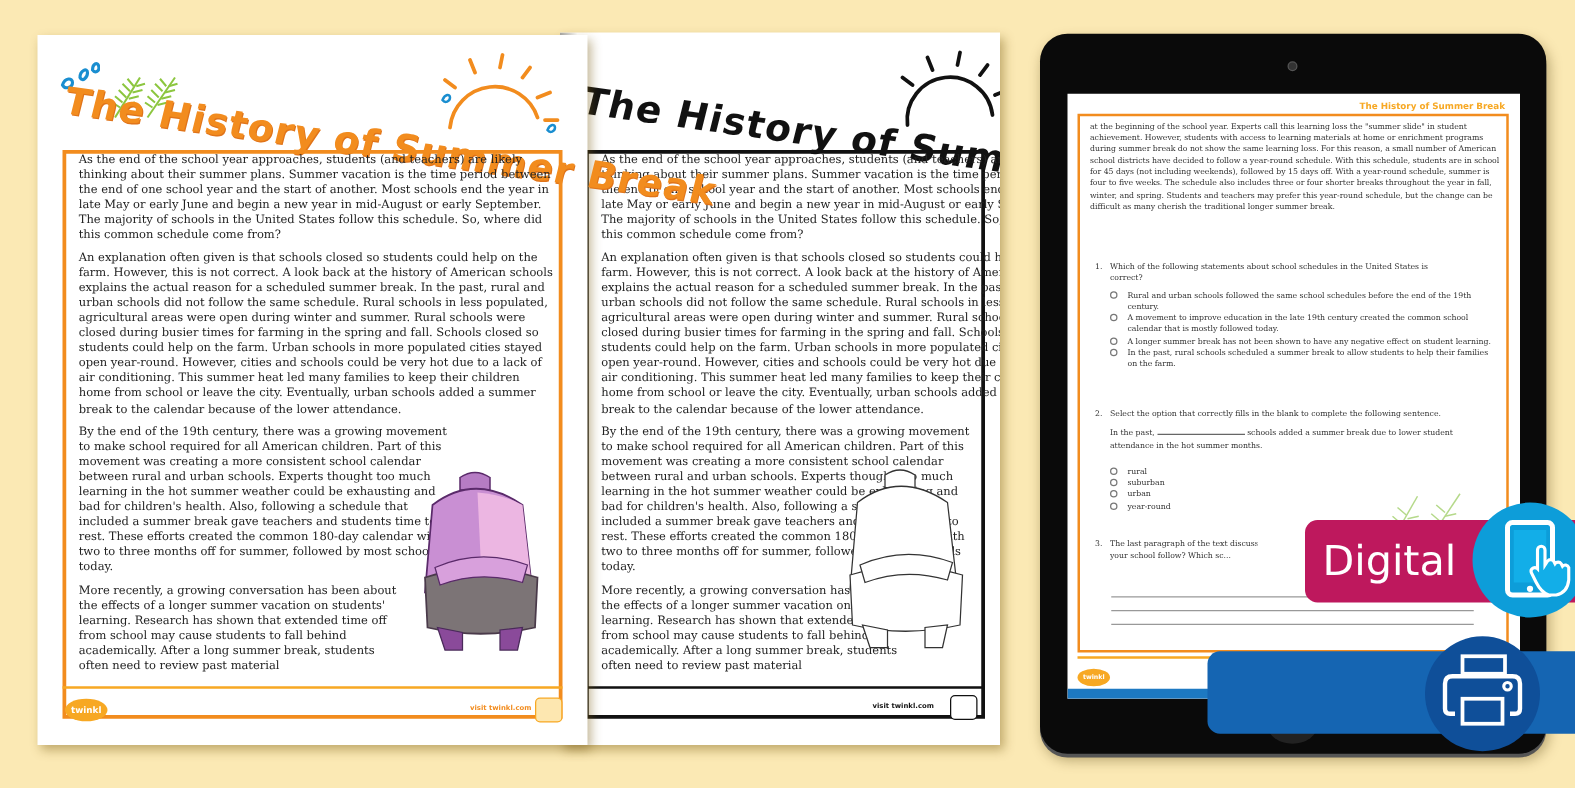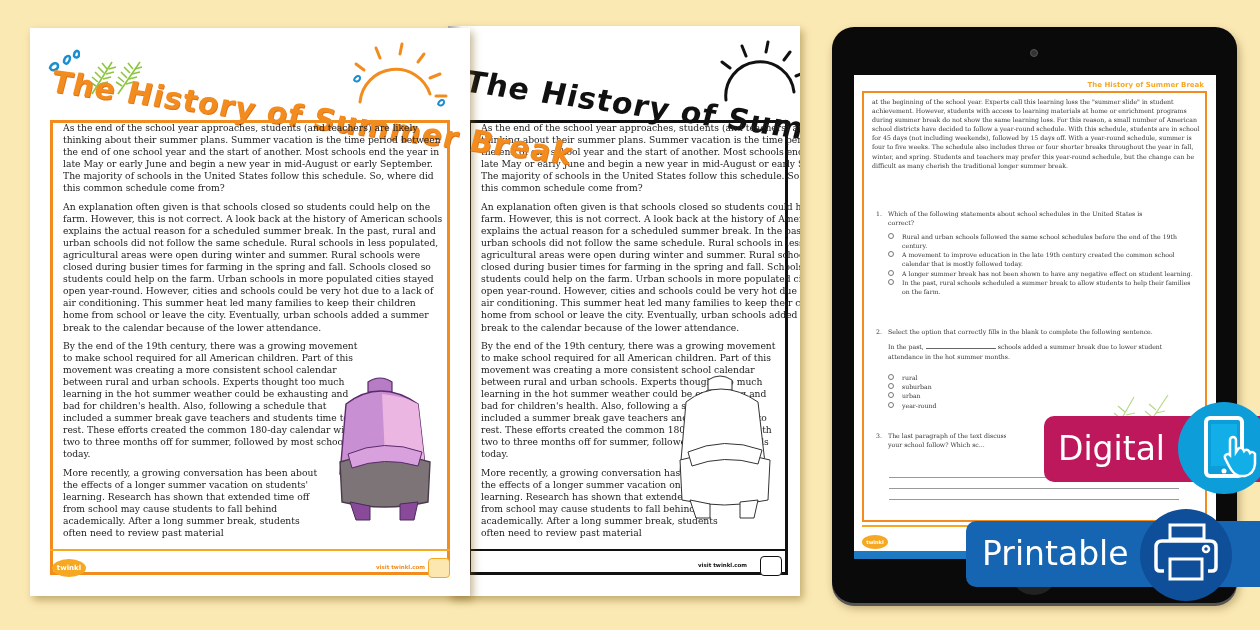--- a/index.html
+++ b/index.html
@@ -206,21 +206,20 @@
     <svg width="92" height="92" viewBox="0 0 92 92">
         <rect x="28" y="16" width="36" height="58" rx="4" fill="none" stroke="#fff" stroke-width="4"></rect>
         <rect x="33" y="22" width="26" height="42" fill="#12aee8"></rect>
         <circle cx="46" cy="69" r="2.5" fill="#fff"></circle>
         <path d="M52 46 v-8 a3 3 0 0 1 6 0 v12 l2-3 a3 3 0 0 1 5 0 l1 2 a3 3 0 0 1 5 0 l1 2 a3 3 0 0 1 5 1 v10 q-1 10 -10 12 h-6 q-6-2 -10-10 l-4-8 a3 3 0 0 1 5-3z" fill="#12aee8" stroke="#fff" stroke-width="2.5"></path>
       </svg>
   </div>
 </div>
 
 <div class="pill pill-printable">
-  <span class="lbl">Printable</span>
   <div class="circle">
     <svg width="92" height="92" viewBox="0 0 92 92">
         <rect x="30" y="16" width="34" height="14" fill="none" stroke="#fff" stroke-width="3"></rect>
         <path d="M24 62 h-4 q-4 0 -4-4 v-20 q0-6 6-6 h48 q6 0 6 6 v20 q0 4-4 4 h-4" fill="none" stroke="#fff" stroke-width="3.5"></path>
         <rect x="30" y="50" width="32" height="20" fill="none" stroke="#fff" stroke-width="3"></rect>
         <circle cx="66" cy="40" r="3" fill="none" stroke="#fff" stroke-width="2.5"></circle>
       </svg>
   </div>
 </div>
 

